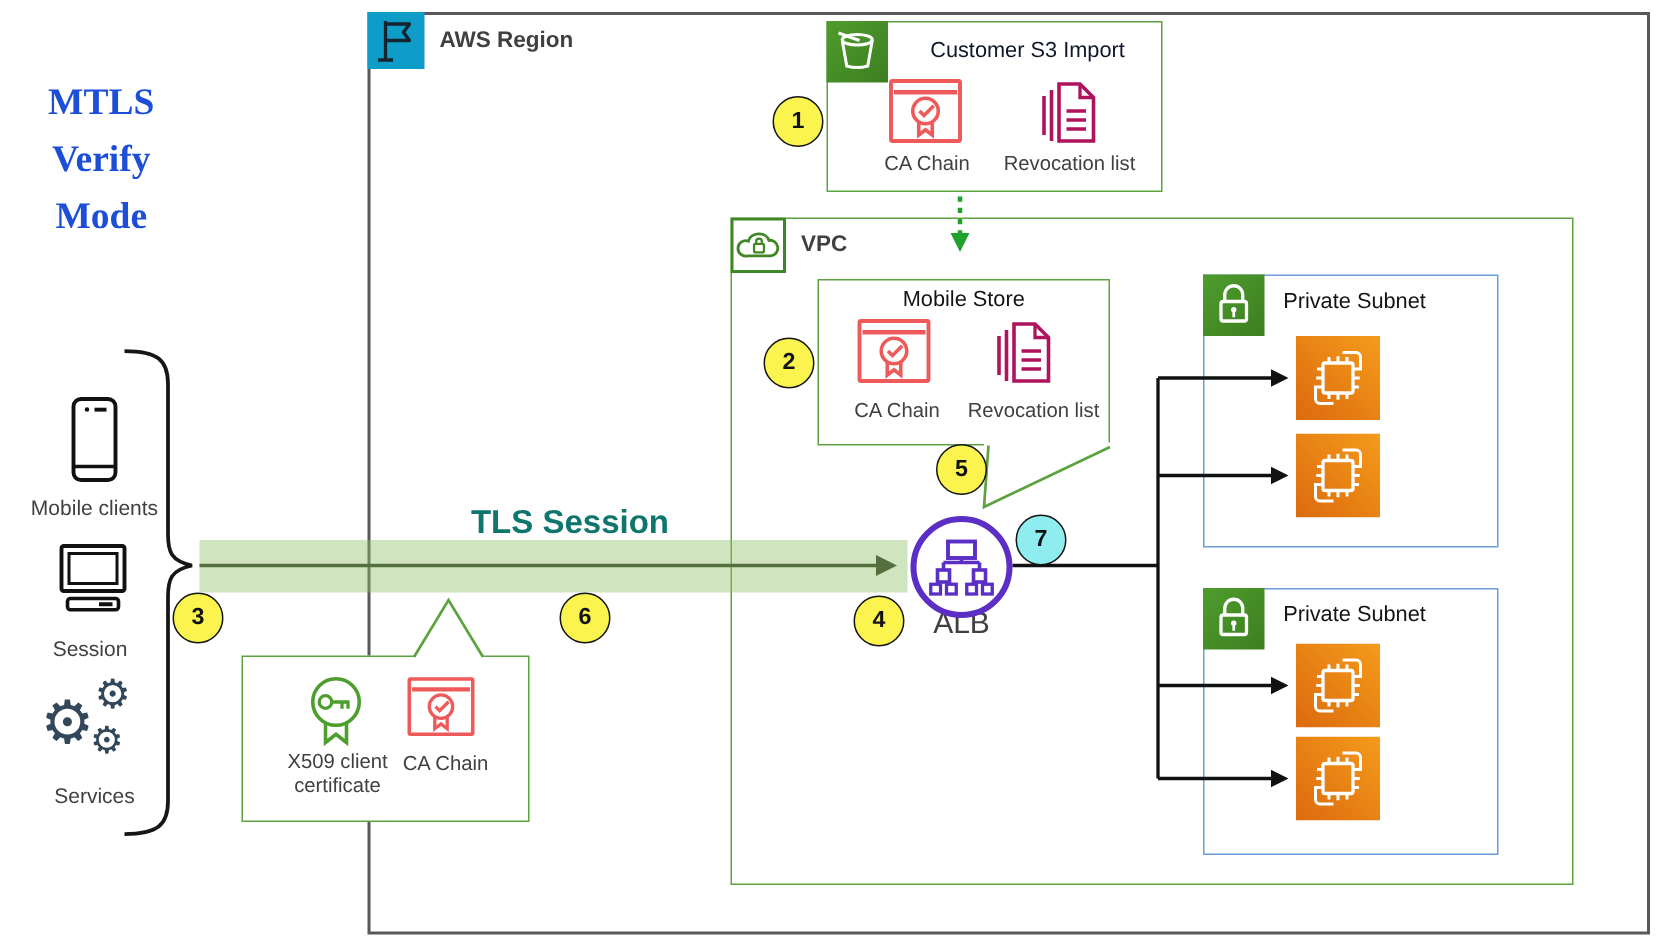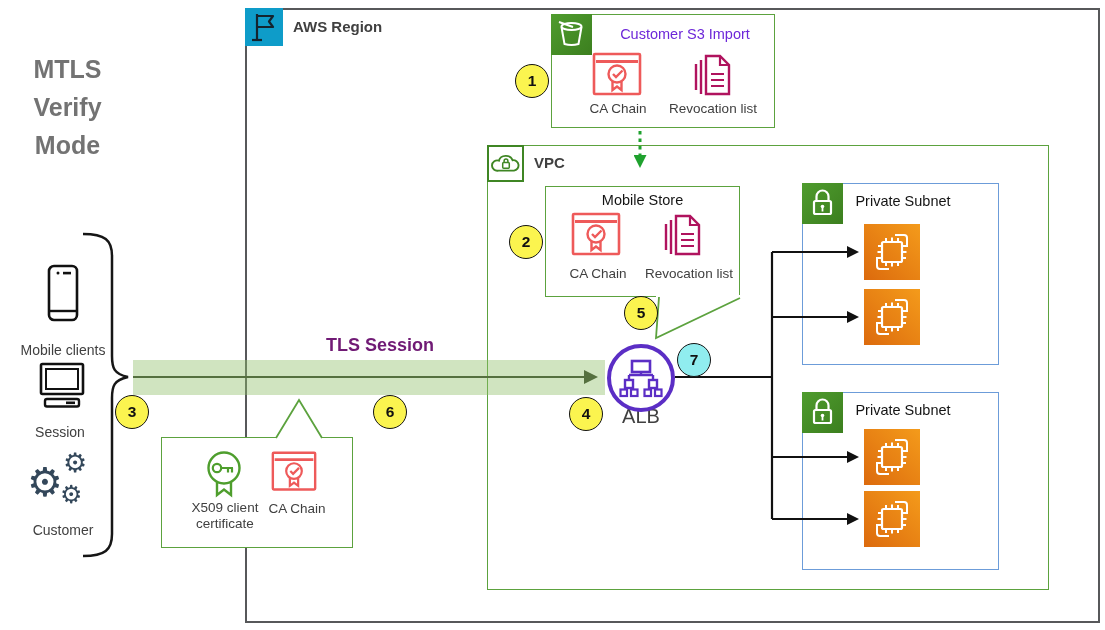--- a/index.html
+++ b/index.html
@@ -11,22 +11,22 @@
   .lbl{position:absolute;font-size:13.5px;color:#404040;text-align:center;line-height:1.22;}
   .ttl{position:absolute;font-size:14.5px;color:#141414;text-align:center;}
   .badge{position:absolute;width:34px;height:34px;border-radius:50%;border:1.7px solid #141414;
          background:#FBF44F;box-sizing:border-box;display:flex;align-items:center;justify-content:center;
          font-size:15.5px;font-weight:bold;color:#111;z-index:8;}
   .badge.cyan{background:#90EDEF;}
   .iconsq{position:absolute;display:flex;align-items:center;justify-content:center;box-sizing:border-box;}
   .greensq{background:linear-gradient(135deg,#4F9C2E,#3C7F1F);}
   svg{display:block;}
   #overlay{position:absolute;left:0;top:0;z-index:6;pointer-events:none;}
-  .bandlbl{font-weight:bold;font-size:18px;color:#701a75;}
-  .bigttl{font-weight:bold;font-size:25px;color:#737373;line-height:38px;text-align:center;}
+  .bandlbl{font-weight:bold;font-size:22px;color:#0f766e;}
+  .bigttl{font-weight:bold;font-size:25px;color:#1d4ed8;line-height:38px;text-align:center;font-family:Liberation Serif, serif;}
   .clients{font-size:27px;font-weight:600;color:#0b0b0b;}
   .gearglyph{color:#33475A;position:absolute;line-height:1;}
 </style>
 </head>
 <body>
 
 <div id="stage">
 
   <div class="box" style="left:245px;top:8px;width:855px;height:615px;border:2px solid #57585A;background:#fff;"></div>
   <div class="iconsq" style="left:245px;top:8px;width:38px;height:38px;background:#0E9CC9;">
@@ -39,21 +39,21 @@
   <div class="lbl" style="left:293px;top:18px;font-size:15px;font-weight:600;text-align:left;">AWS Region</div>
 
   <div class="box gborder" style="left:551px;top:14px;width:224px;height:114px;background:#fff;"></div>
   <div class="iconsq greensq" style="left:551px;top:14px;width:41px;height:41px;">
     <svg width="41" height="41" viewBox="0 0 41 41">
       <ellipse cx="20.5" cy="12.5" rx="10" ry="3.5" fill="none" stroke="#fff" stroke-width="2"></ellipse>
       <path d="M10.5,13 L13.5,30 a12,5 0 0 0 14,0 L30.5,13" fill="none" stroke="#fff" stroke-width="2"></path>
       <line x1="8" y1="8" x2="22" y2="13" stroke="#fff" stroke-width="2"></line>
     </svg>
   </div>
-  <div class="ttl" style="left:595px;top:26px;width:180px;color:#6d28d9;">Customer S3 Import</div>
+  <div class="ttl" style="left:595px;top:26px;width:180px;color:#0f172a;">Customer S3 Import</div>
   <span class="iconsq" style="left:592px;top:52px;">
     <svg width="50" height="46" viewBox="0 0 50 46">
       <rect x="2" y="2" width="46" height="40" rx="1" fill="none" stroke="#EE5A5A" stroke-width="2.6"></rect>
       <line x1="4" y1="9.5" x2="46" y2="9.5" stroke="#EE5A5A" stroke-width="3"></line>
       <circle cx="25" cy="22" r="8.5" fill="none" stroke="#EE5A5A" stroke-width="2.4"></circle>
       <path d="M21,22 l3,3 l6.5,-6.5" fill="none" stroke="#EE5A5A" stroke-width="2.4"></path>
       <path d="M20.5,29 V38 L25,34.5 L29.5,38 V29" fill="none" stroke="#EE5A5A" stroke-width="2.4"></path>
     </svg>
   </span>
   <div class="lbl" style="left:566px;top:101px;width:104px;">CA Chain</div>
@@ -201,38 +201,38 @@
   <div class="abs bigttl" style="left:10px;top:50px;width:115px;">MTLS Verify Mode</div>
 
   <span class="iconsq" style="left:47px;top:264px;">
     <svg width="32" height="58" viewBox="0 0 32 58">
       <rect x="2" y="2" width="28" height="54" rx="5" fill="none" stroke="#111" stroke-width="2.6"></rect>
       <circle cx="11" cy="9" r="1.5" fill="#111"></circle>
       <rect x="16" y="7.8" width="8" height="2.6" fill="#111"></rect>
       <line x1="2" y1="47" x2="30" y2="47" stroke="#111" stroke-width="2.4"></line>
     </svg>
   </span>
-  <div class="lbl" style="left:13px;top:330px;width:100px;font-size:14px;margin-top:12px;">Mobile clients</div>
+  <div class="lbl" style="left:13px;top:330px;width:100px;font-size:14px;">Mobile clients</div>
 
   <span class="iconsq" style="left:39px;top:362px;">
     <svg width="46" height="46" viewBox="0 0 46 46">
       <rect x="2" y="2" width="42" height="30" rx="1.5" fill="none" stroke="#111" stroke-width="2.6"></rect>
       <rect x="7" y="7" width="32" height="20" fill="none" stroke="#111" stroke-width="2"></rect>
       <rect x="6" y="37" width="34" height="7.5" rx="2" fill="none" stroke="#111" stroke-width="2.4"></rect>
       <line x1="27" y1="40.8" x2="36" y2="40.8" stroke="#111" stroke-width="2.6"></line>
     </svg>
   </span>
   <div class="lbl" style="left:10px;top:424px;width:100px;font-size:14px;">Session</div>
 
   <span class="abs" style="left:27px;top:450px;width:64px;height:64px;">
     <span class="gearglyph" style="left:0px;top:12px;font-size:40px;">⚙</span>
     <span class="gearglyph" style="left:36px;top:0px;font-size:27px;">⚙</span>
     <span class="gearglyph" style="left:33px;top:32px;font-size:25px;">⚙</span>
   </span>
-  <div class="lbl" style="left:13px;top:522px;width:100px;font-size:14px;">Customer</div>
+  <div class="lbl" style="left:13px;top:522px;width:100px;font-size:14px;">Services</div>
 
 
   <svg id="overlay" width="1105" height="630">
     <defs>
       <linearGradient id="ec2grad" x1="0" y1="1" x2="1" y2="0">
         <stop offset="0" stop-color="#DC6A0D"></stop>
           <stop offset="1" stop-color="#F49B1B"></stop>
       </linearGradient>
       <marker id="mBlack" markerUnits="userSpaceOnUse" markerWidth="12" markerHeight="12" refX="9" refY="6" orient="auto">
           <path d="M0,0 L12,6 L0,12 z" fill="#111"></path>

